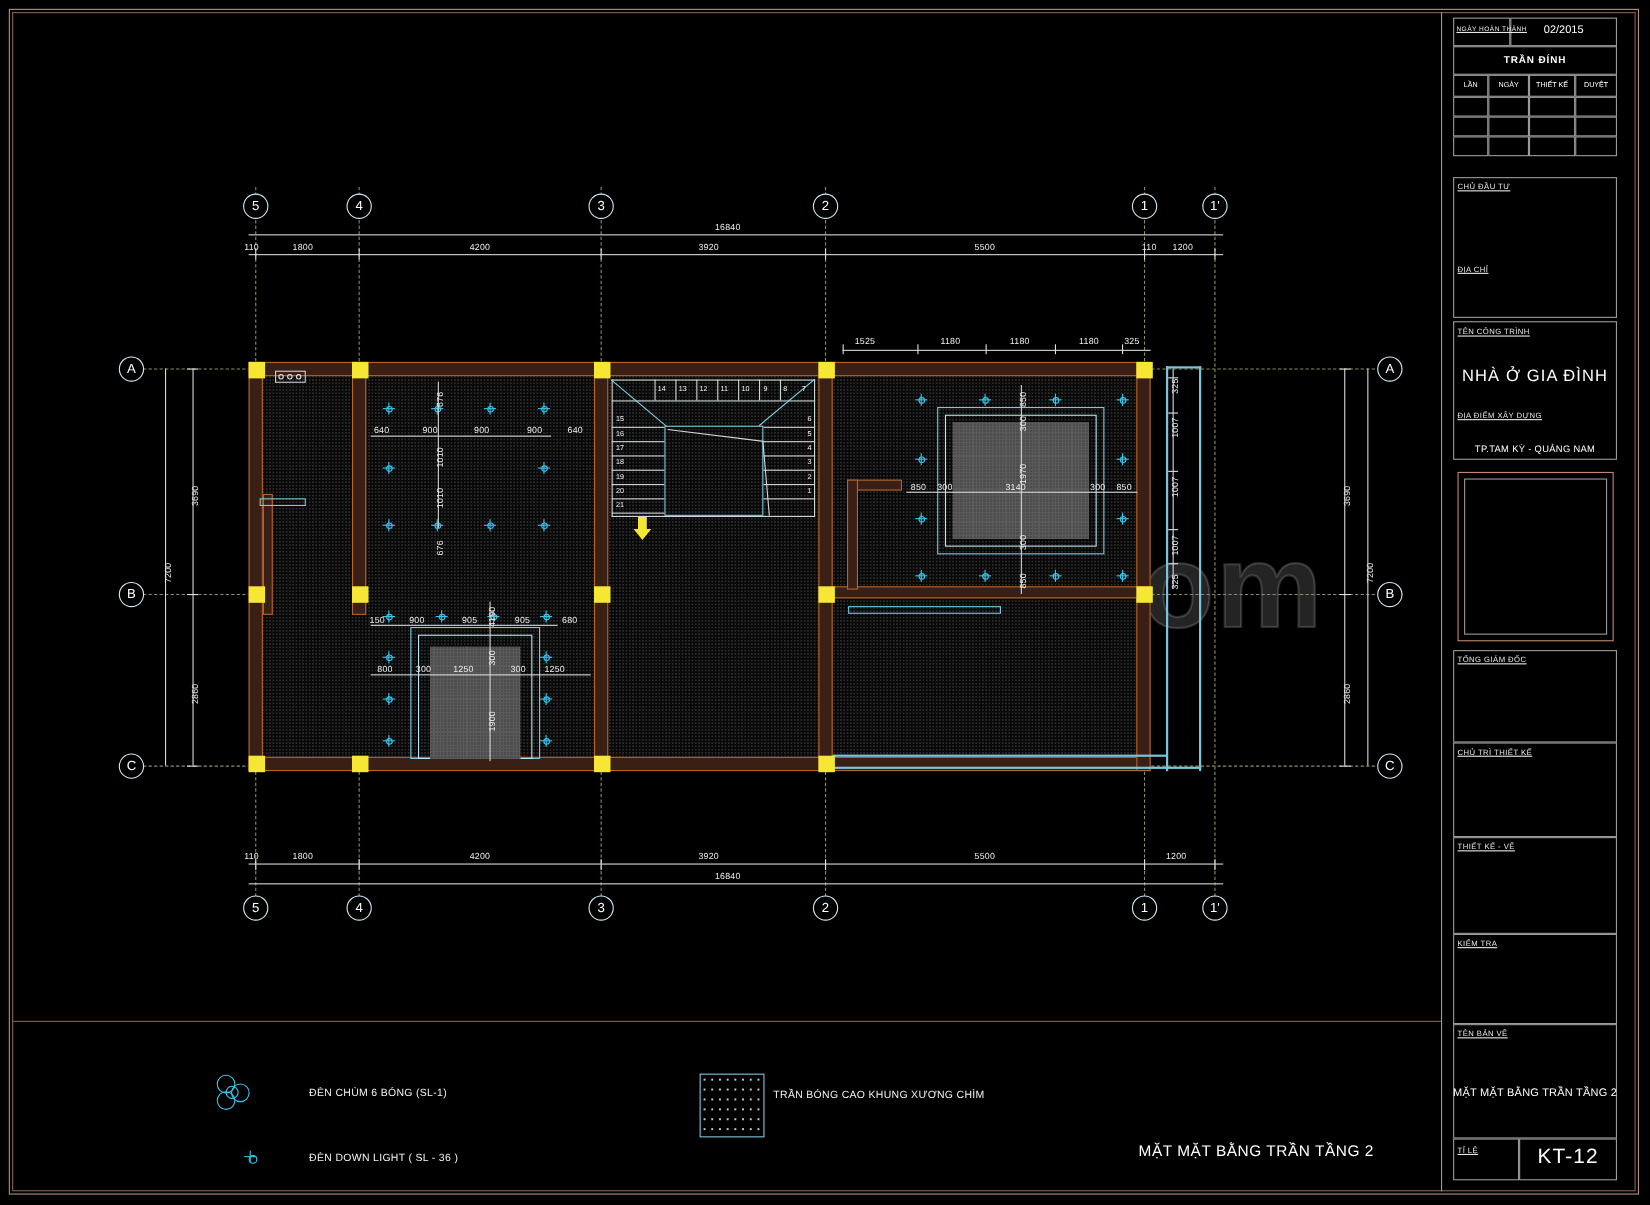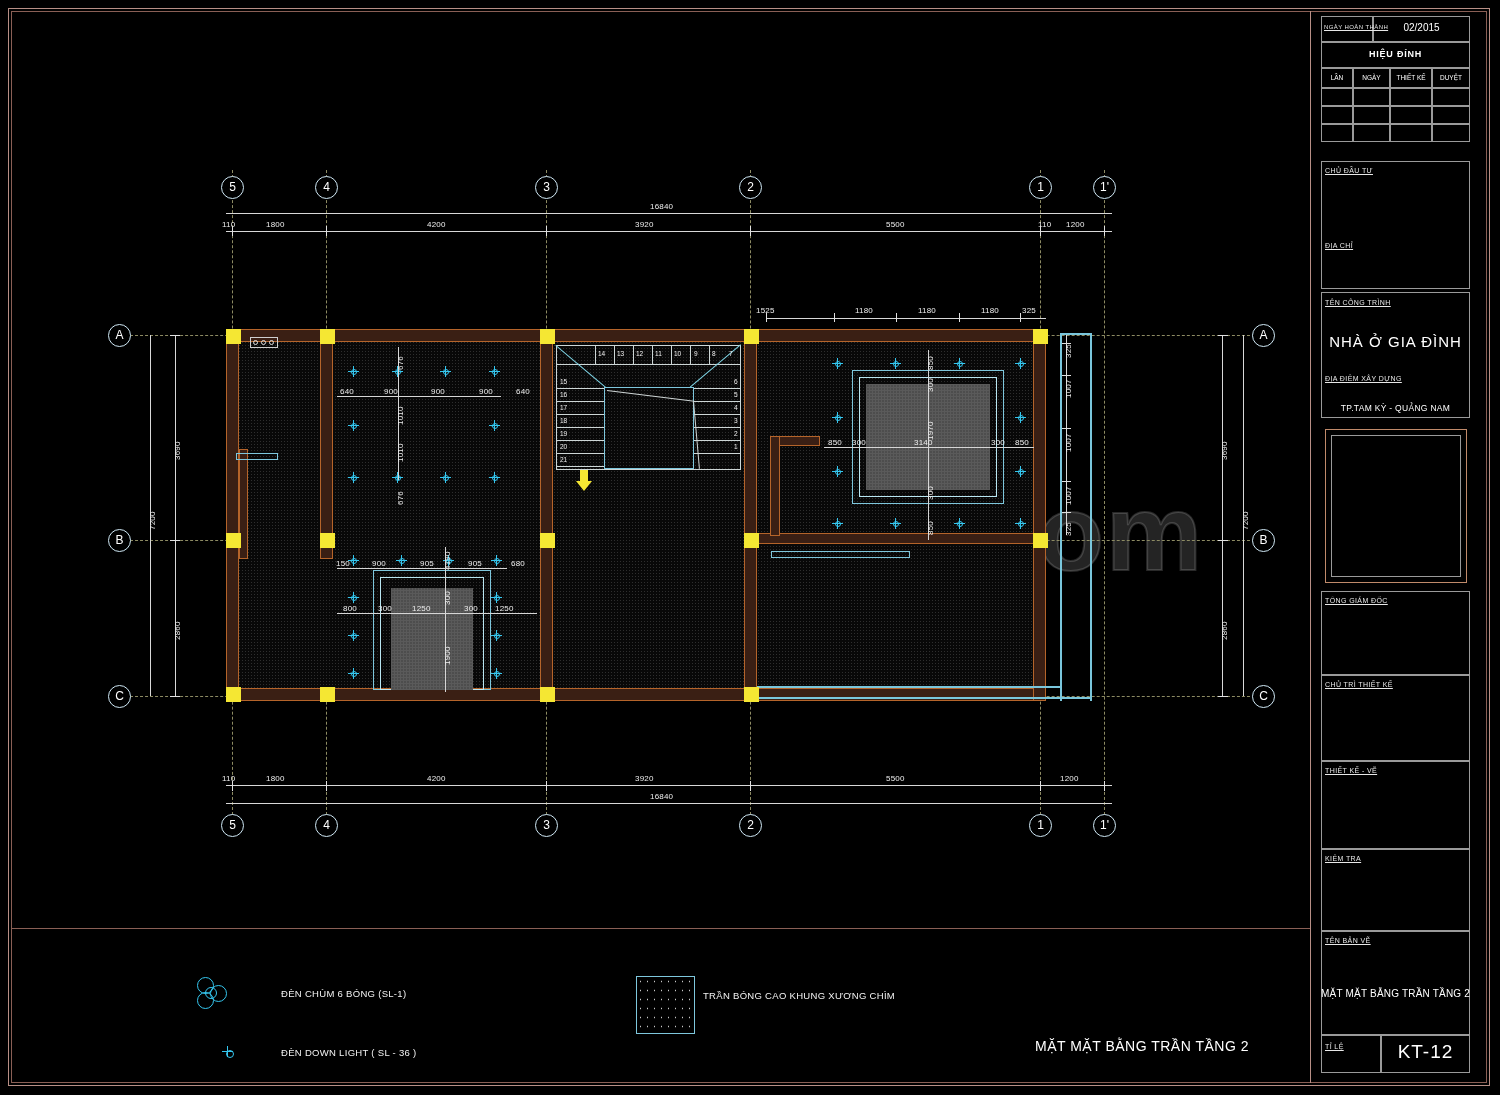--- a/index.html
+++ b/index.html
@@ -407,21 +407,21 @@
     <div class="dtxt" style="left:343px;top:604px;">800</div>
     <div class="dtxt" style="left:378px;top:604px;">300</div>
     <div class="dtxt" style="left:412px;top:604px;">1250</div>
     <div class="dtxt" style="left:464px;top:604px;">300</div>
     <div class="dtxt" style="left:495px;top:604px;">1250</div>
     <div class="dtxt dtxt-v" style="left:443px;top:570px;">4190</div>
     <div class="dtxt dtxt-v" style="left:443px;top:605px;">300</div>
     <div class="dtxt dtxt-v" style="left:443px;top:665px;">1900</div>
 
     <div class="dimline dim-h" style="left:766px;top:318px;width:280px;"></div>
-    <div class="dtxt" style="left:756px;top:306px;">1525</div>
+    <div class="dtxt" style="left:777px;top:306px;">1525</div>
     <div class="dtxt" style="left:855px;top:306px;">1180</div>
     <div class="dtxt" style="left:918px;top:306px;">1180</div>
     <div class="dtxt" style="left:981px;top:306px;">1180</div>
     <div class="dtxt" style="left:1022px;top:306px;">325</div>
     <div class="dtick" style="left:766px;top:313px;height:9px;"></div>
     <div class="dtick" style="left:834px;top:313px;height:9px;"></div>
     <div class="dtick" style="left:896px;top:313px;height:9px;"></div>
     <div class="dtick" style="left:959px;top:313px;height:9px;"></div>
     <div class="dtick" style="left:1020px;top:313px;height:9px;"></div>
 
@@ -470,21 +470,21 @@
   <div class="plan-caption" style="left:1035px;top:1038px;">MẶT MẶT BẰNG TRẦN TẦNG 2</div>
 
   <div class="tb">
 
     <div class="tb-box" style="left:10px;top:5px;width:52px;height:26px;"></div>
     <div class="tb-box" style="left:62px;top:5px;width:97px;height:26px;"></div>
     <div class="tb-lbl" style="left:13px;top:13px;font-size:6px;">NGÀY HOÀN THÀNH</div>
     <div class="tb-val" style="left:62px;top:11px;width:97px;font-size:10px;">02/2015</div>
 
     <div class="tb-box" style="left:10px;top:31px;width:149px;height:26px;"></div>
-    <div class="tb-val" style="left:10px;top:38px;width:149px;font-size:9px;font-weight:bold;letter-spacing:.8px;">HIỆU ĐÍNH</div>
+    <div class="tb-val" style="left:10px;top:38px;width:149px;font-size:9px;font-weight:bold;letter-spacing:.8px;">TRẦN ĐÍNH</div>
 
     <div class="tb-box" style="left:10px;top:57px;width:32px;height:20px;"></div>
     <div class="tb-box" style="left:42px;top:57px;width:37px;height:20px;"></div>
     <div class="tb-box" style="left:79px;top:57px;width:42px;height:20px;"></div>
     <div class="tb-box" style="left:121px;top:57px;width:38px;height:20px;"></div>
     <div class="tb-val" style="left:10px;top:63px;width:32px;font-size:6.5px;">LẦN</div>
     <div class="tb-val" style="left:42px;top:63px;width:37px;font-size:6.5px;">NGÀY</div>
     <div class="tb-val" style="left:79px;top:63px;width:42px;font-size:6.5px;">THIẾT KẾ</div>
     <div class="tb-val" style="left:121px;top:63px;width:38px;font-size:6.5px;">DUYỆT</div>
 

